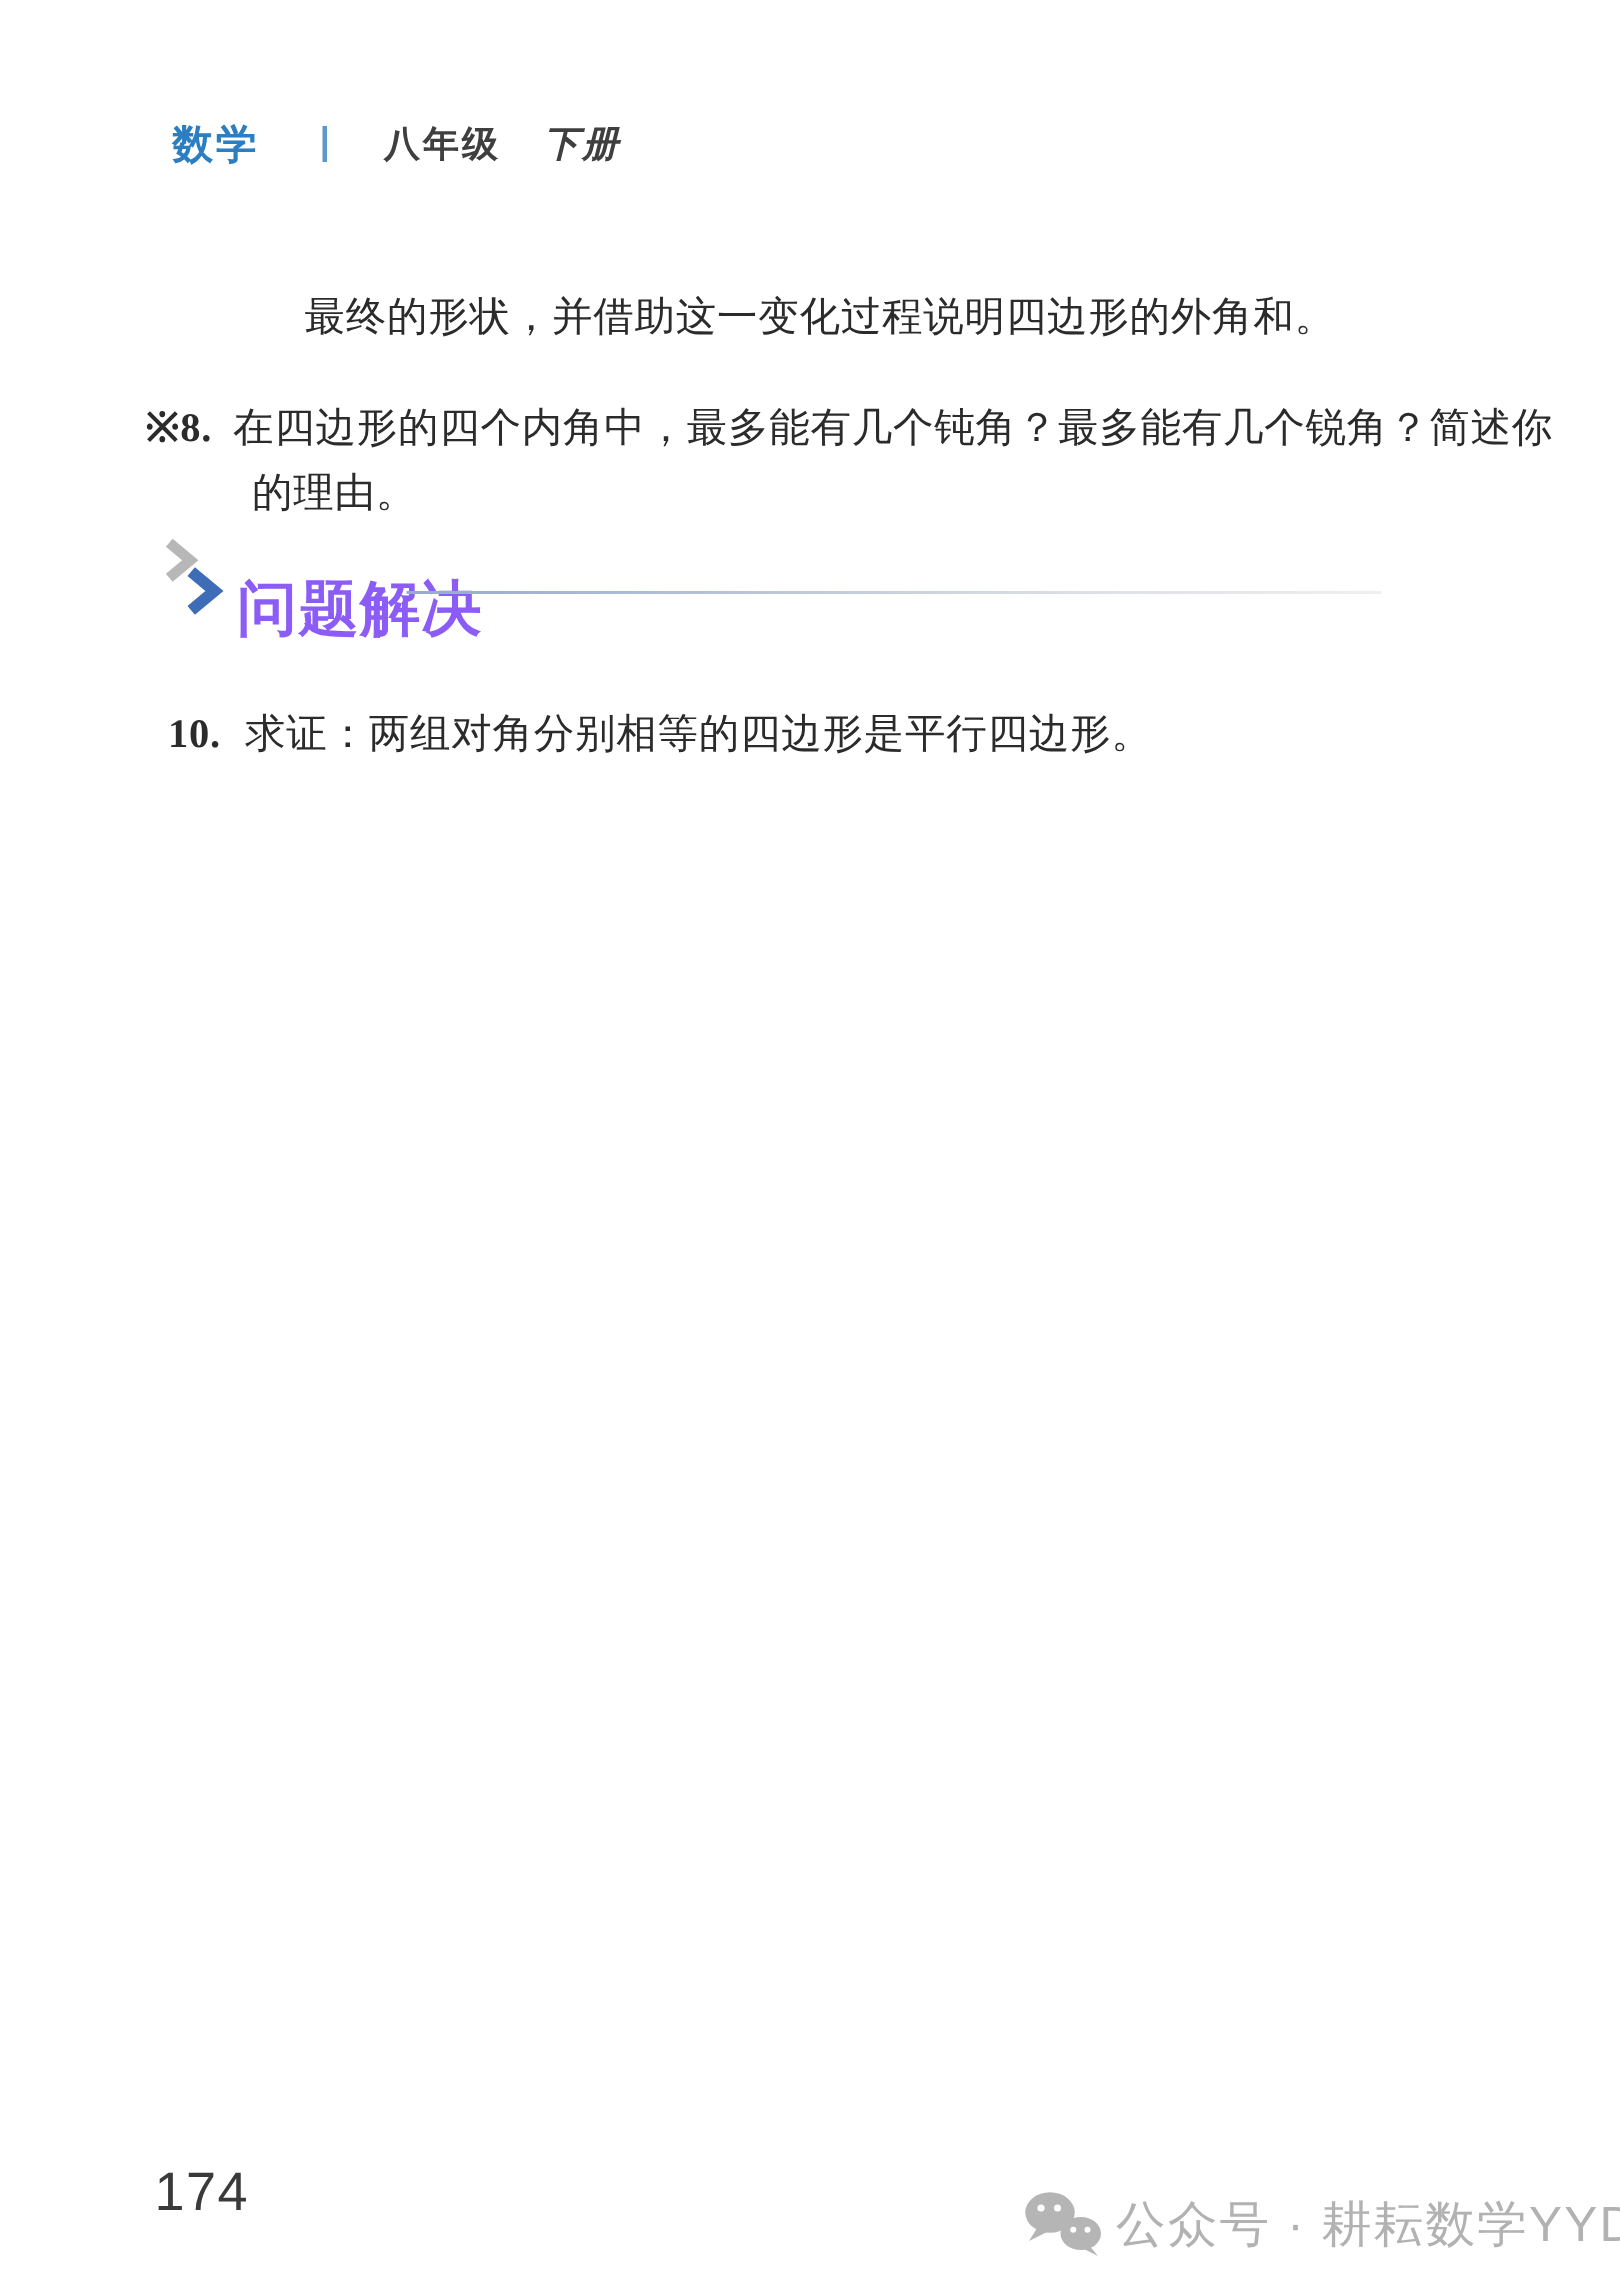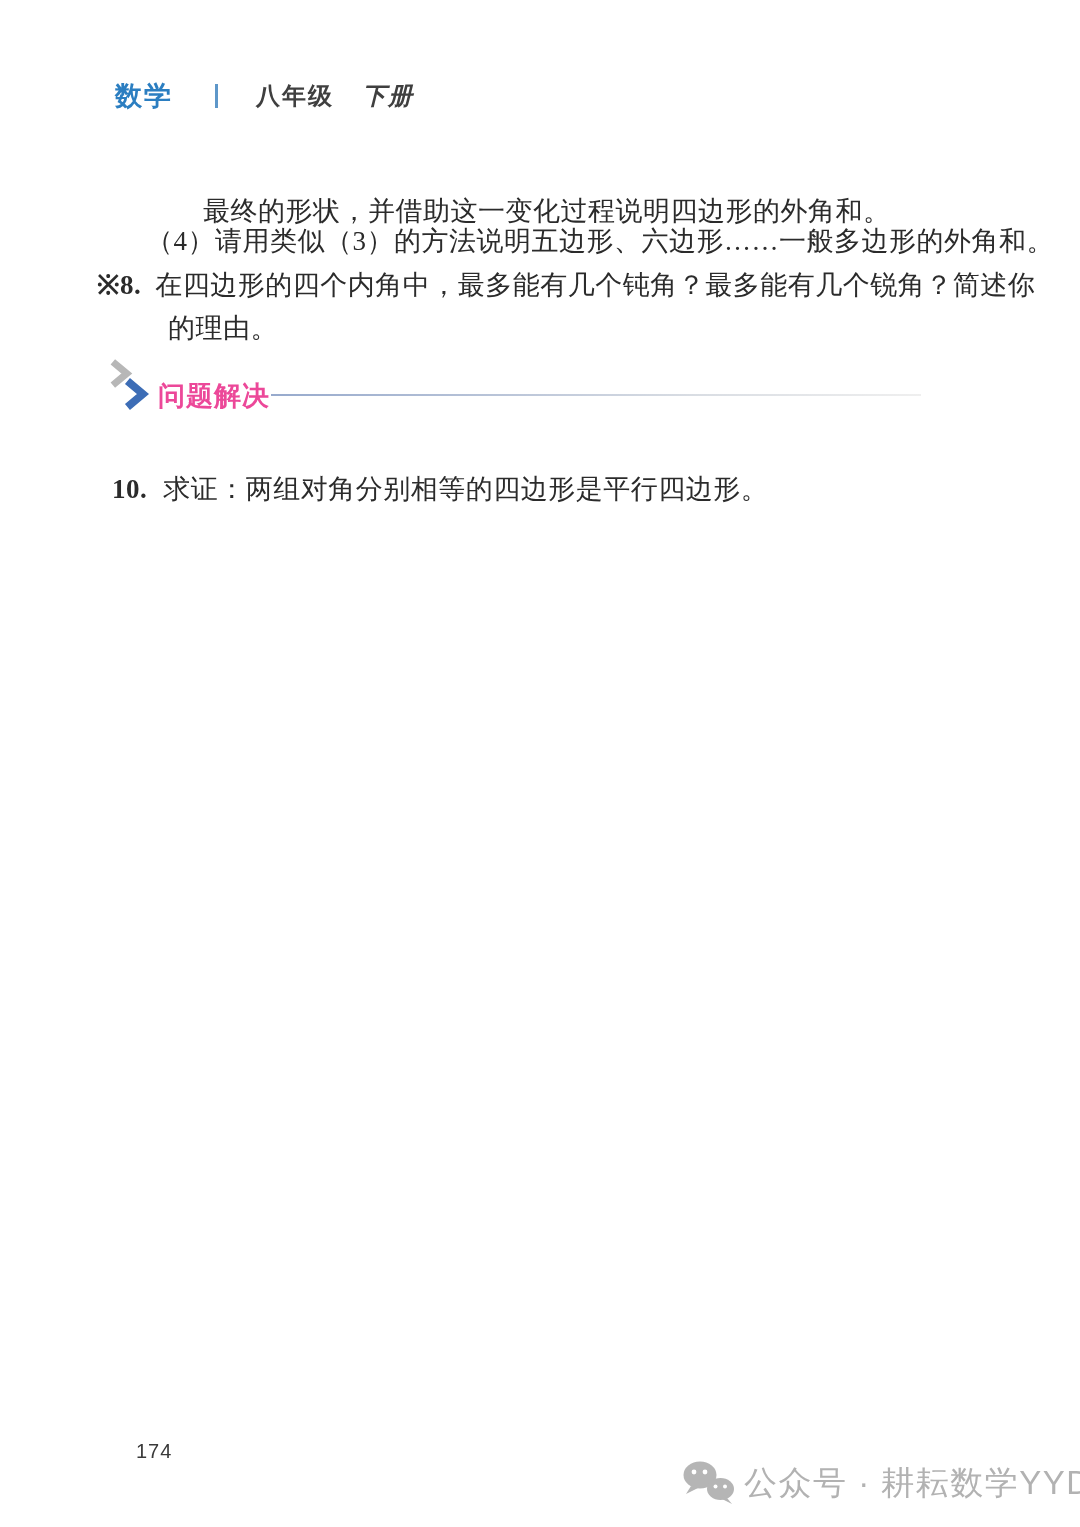--- a/index.html
+++ b/index.html
@@ -71,23 +71,23 @@
   
   .section-header { position: absolute; left: 0; top: 0; }
   .chevron { position: absolute; }
   .chevron-gray { left: 107px; top: 358px; width: 28px; height: 31px; }
   .chevron-blue { left: 121px; top: 377px; width: 31px; height: 34px; }
   .section-title {
     position: absolute;
     left: 158px;
     top: 378px;
     font-family: "Liberation Sans", sans-serif;
-    font-size: 27px;
+    font-size: 40px;
     font-weight: bold;
-    color: #ec4899;
+    color: #8b5cf6;
     letter-spacing: 1px;
     white-space: nowrap;
   }
   .section-rule {
     position: absolute;
     left: 271px;
     top: 394px;
     width: 650px;
     height: 2px;
     background: linear-gradient(to right, #97aacd 0%, #b9c4d8 35%, #d9dde3 65%, #efefef 100%);
@@ -97,24 +97,24 @@
   .problem-9  { left: 118px; top: 432px; }
   .problem-10 { left: 112px; top: 474px; }
   .p-number {
     font-weight: bold;
     margin-right: 16px;
   }
 
   
   .page-number {
     position: absolute;
-    left: 136px;
+    left: 103px;
     top: 1440px;
     font-family: "Liberation Sans", sans-serif;
-    font-size: 20px;
+    font-size: 36px;
     color: #3a3a3a;
     letter-spacing: 1px;
   }
   .watermark {
     position: absolute;
     left: 682px;
     top: 1460px;
     display: flex;
     align-items: center;
   }
@@ -134,21 +134,20 @@
 <div class="page">
 
   <div class="header">
     <span class="subject">数学</span>
     <span class="divider"></span>
     <span class="grade">八年级</span>
     <span class="volume">下册</span>
   </div>
 
   <div class="text-line line-continuation">最终的形状，并借助这一变化过程说明四边形的外角和。</div>
-  <div class="text-line line-item4">（4）请用类似（3）的方法说明五边形、六边形……一般多边形的外角和。</div>
   <div class="text-line line-q8">
     <span class="q-marker">※8.</span><span>在四边形的四个内角中，最多能有几个钝角？最多能有几个锐角？简述你</span>
   </div>
   <div class="text-line line-q8b">的理由。</div>
 
   <div class="section-header">
     <svg class="chevron chevron-gray" viewBox="0 0 24 26">
       <path d="M5 3 L17 13 L5 23" stroke="#b7b7b7" stroke-width="6" fill="none"></path>
     </svg>
     <svg class="chevron chevron-blue" viewBox="0 0 24 26">

